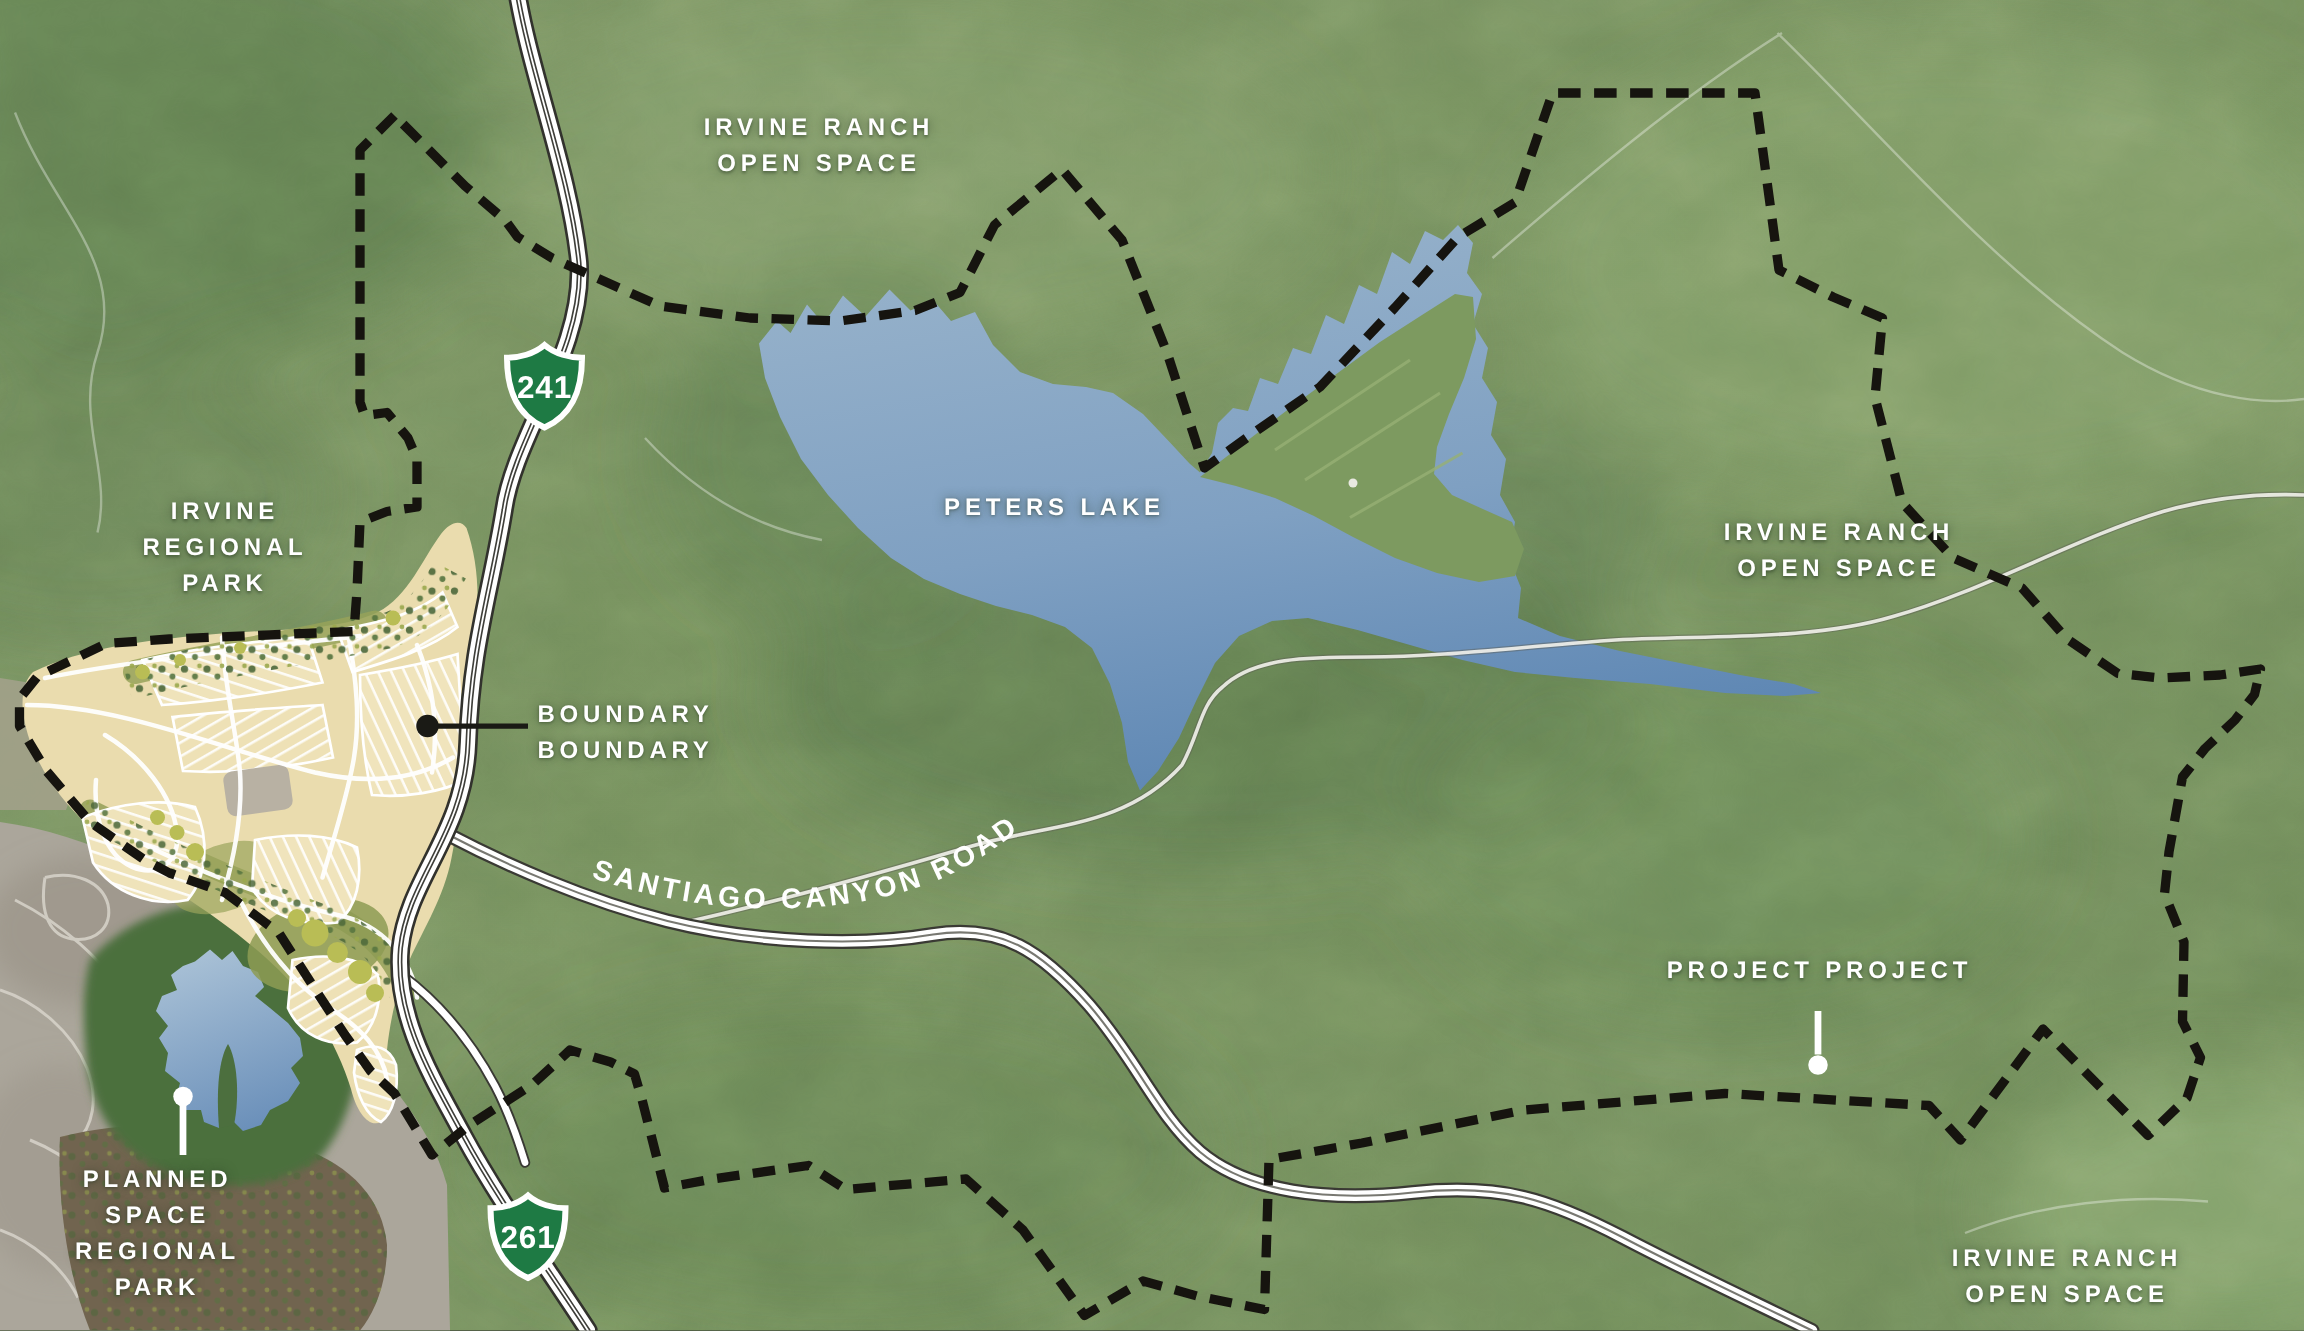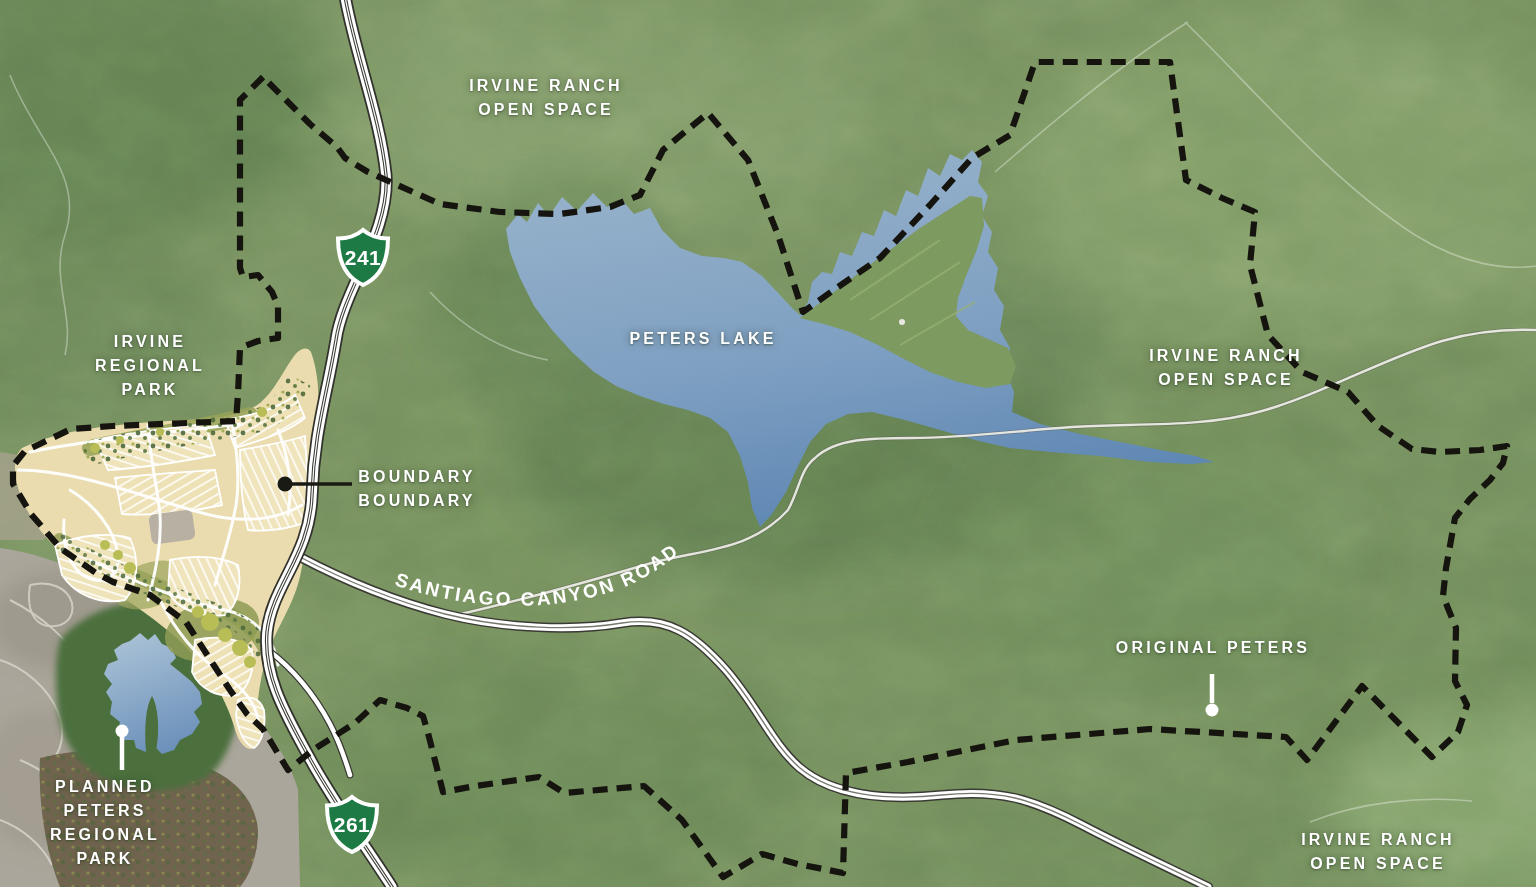--- a/index.html
+++ b/index.html
@@ -262,25 +262,25 @@
 </div>
 <div class="map-label" style="left:1226px;top:368px">
   <div>IRVINE RANCH</div>
   <div>OPEN SPACE</div>
 </div>
 <div class="map-label" style="left:417px;top:489px">
   <div>BOUNDARY</div>
   <div>BOUNDARY</div>
 </div>
 <div class="map-label" style="left:1213px;top:648px">
-  <div>ORIGINAL PETERS</div>
+  <div>PROJECT PROJECT</div>
 </div>
 <div class="map-label" style="left:105px;top:823px">
   <div>PLANNED</div>
-  <div>PETERS</div>
+  <div>SPACE</div>
   <div>REGIONAL</div>
   <div>PARK</div>
 </div>
 <div class="map-label" style="left:1378px;top:852px">
   <div>IRVINE RANCH</div>
   <div>OPEN SPACE</div>
 </div>
 </div>
 
 </body></html>

